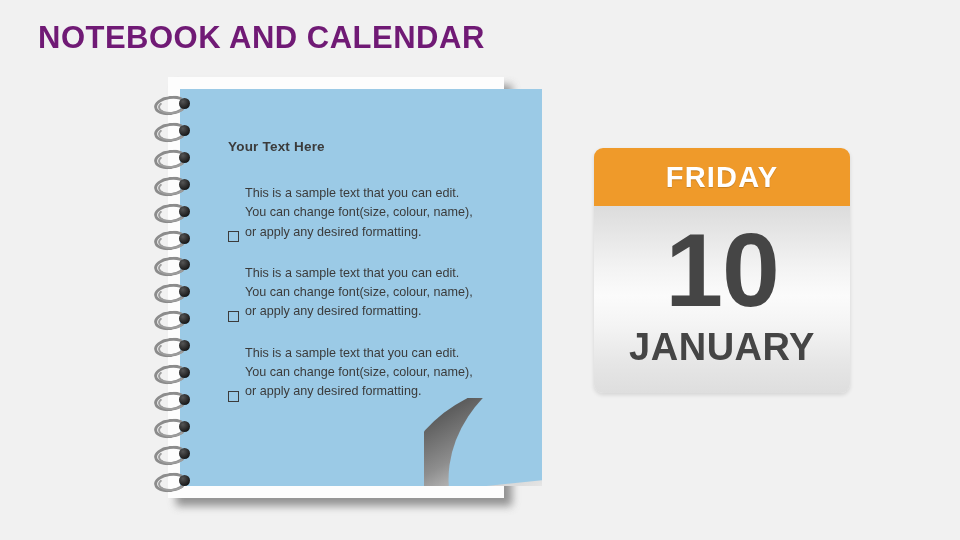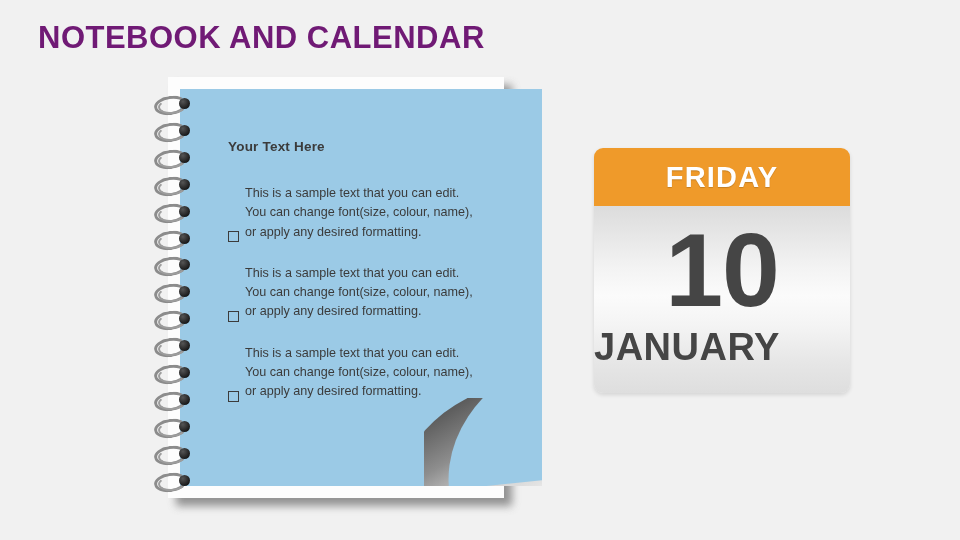--- a/index.html
+++ b/index.html
@@ -218,20 +218,21 @@
     font-weight: bold;
     line-height: 104px;
     color: #454545;
     letter-spacing: -1px;
   }
   #calendar-month {
     position: absolute;
     left: 0;
     right: 0;
     top: 119px;
+    text-align: center;
     font-size: 38px;
     font-weight: bold;
     line-height: 44px;
     color: #454545;
     letter-spacing: .5px;
   }
 </style>
 </head>
 <body>
 

